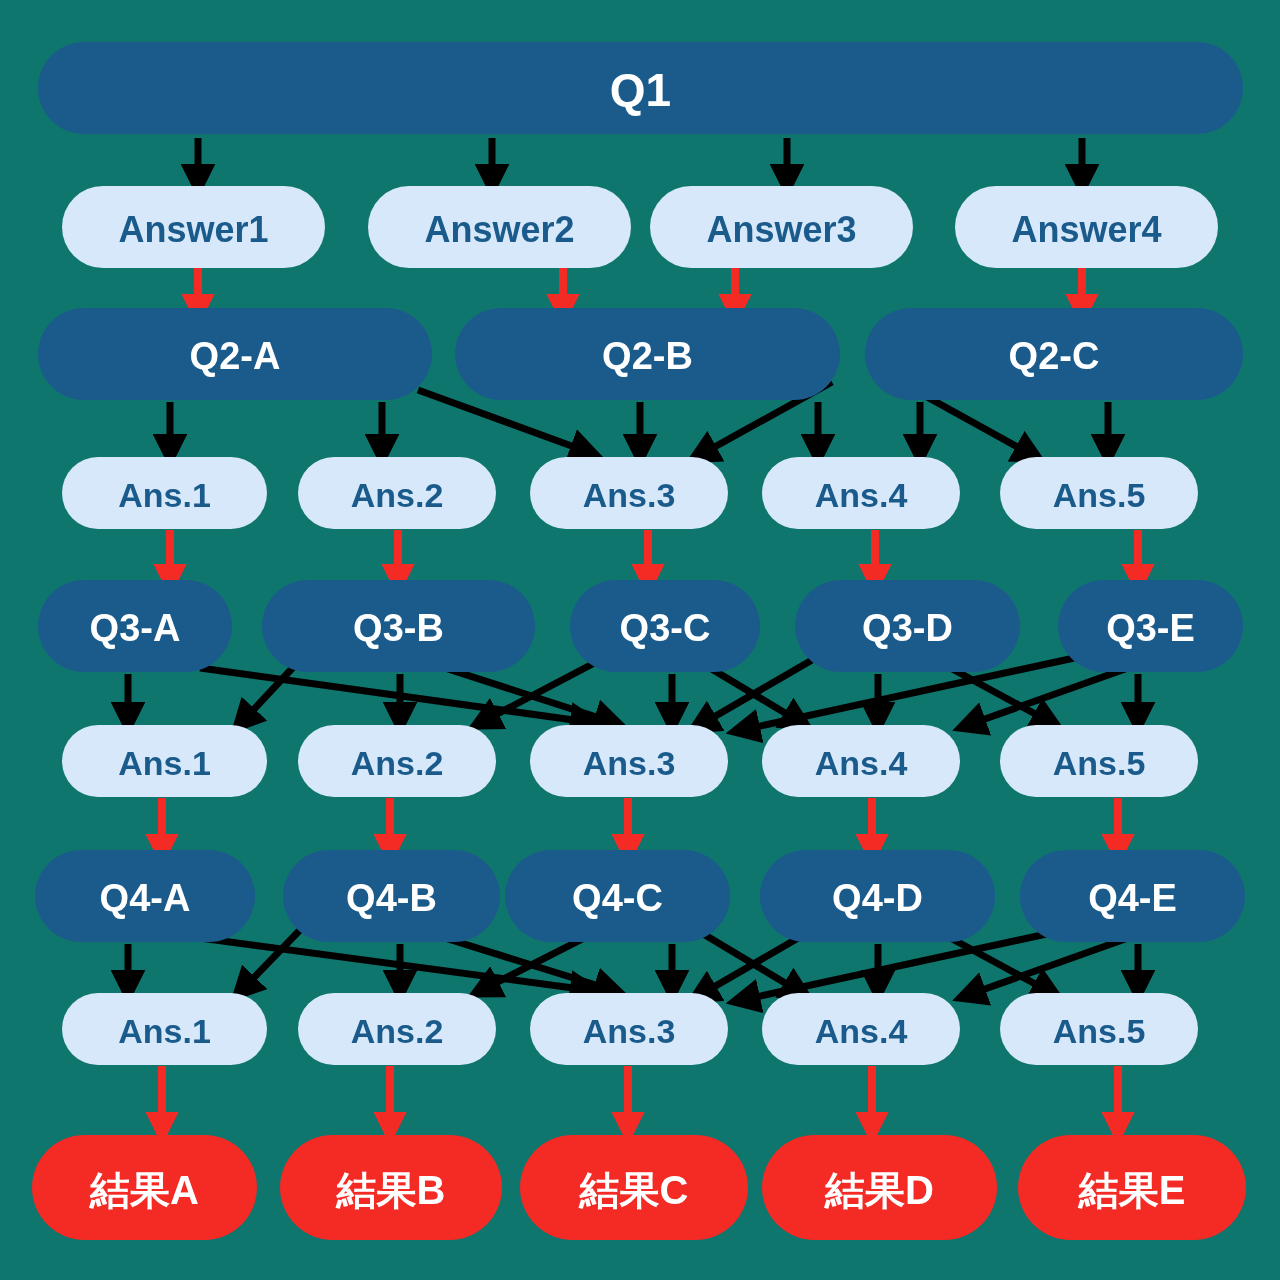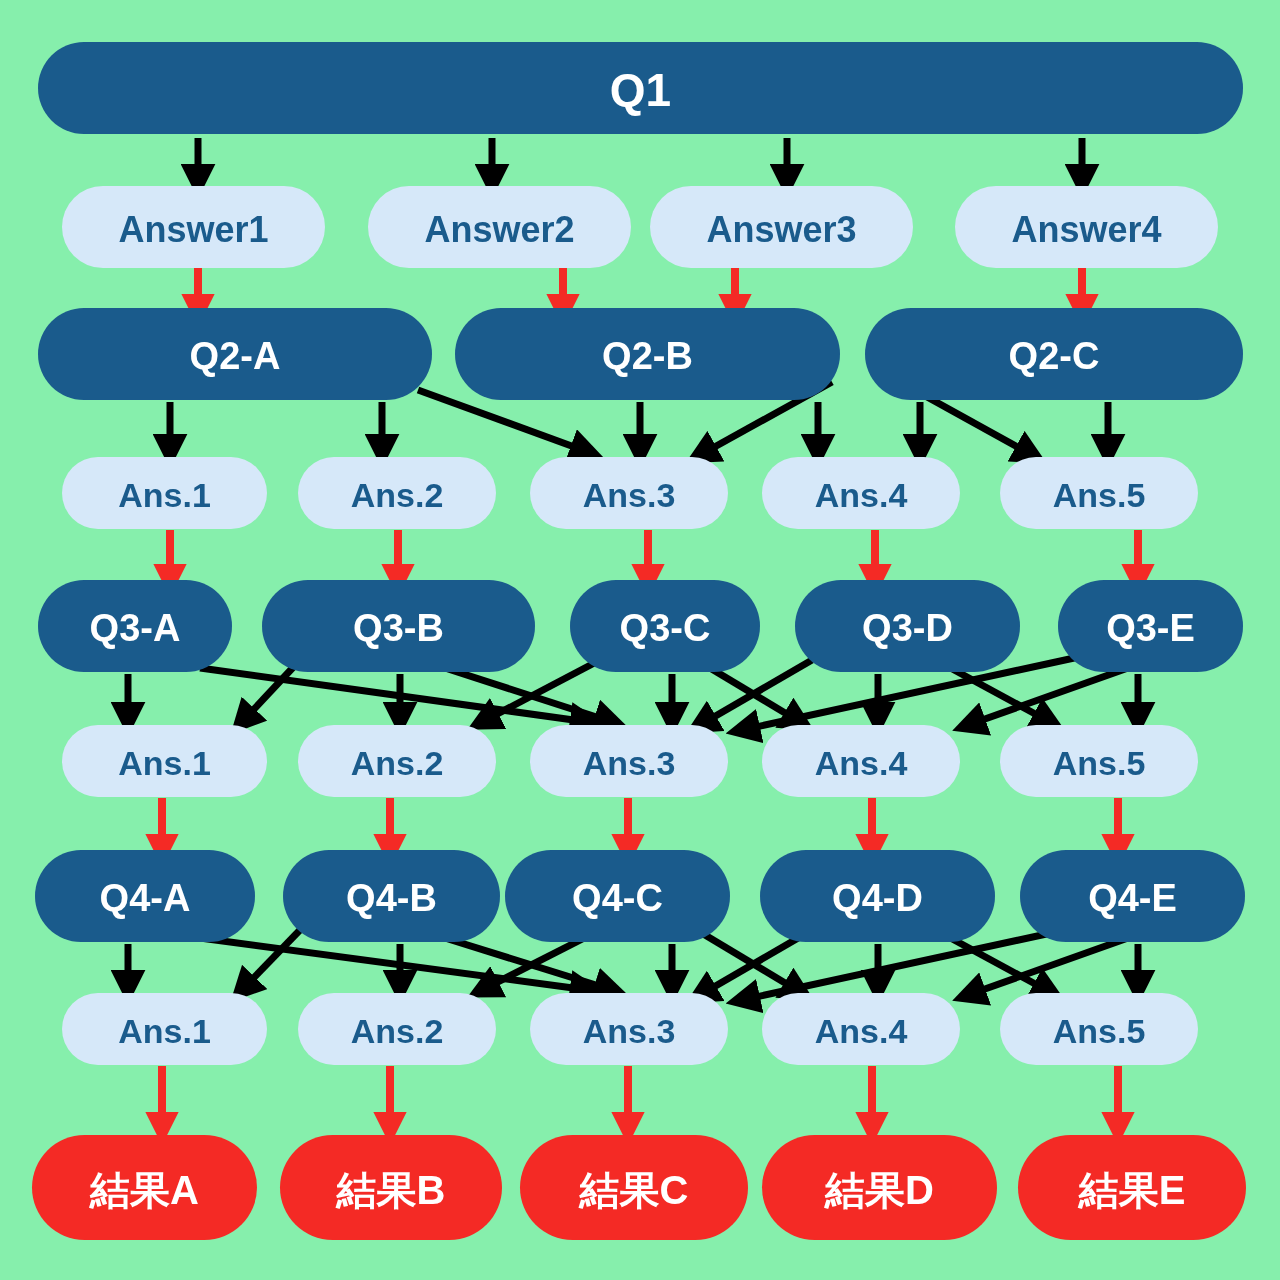--- a/index.html
+++ b/index.html
@@ -4,21 +4,21 @@
 <style>
   html, body {
     margin: 0;
     padding: 0;
     background: #ffffff;
   }
   #diagram-root {
     position: relative;
     width: 1280px;
     height: 1280px;
-    background: #86efac;
+    background: #0f766e;
     font-family: "Liberation Sans", sans-serif;
     overflow: hidden;
   }
   svg.canvas {
     position: absolute;
     top: 0;
     left: 0;
     width: 1280px;
     height: 1280px;
     display: block;

